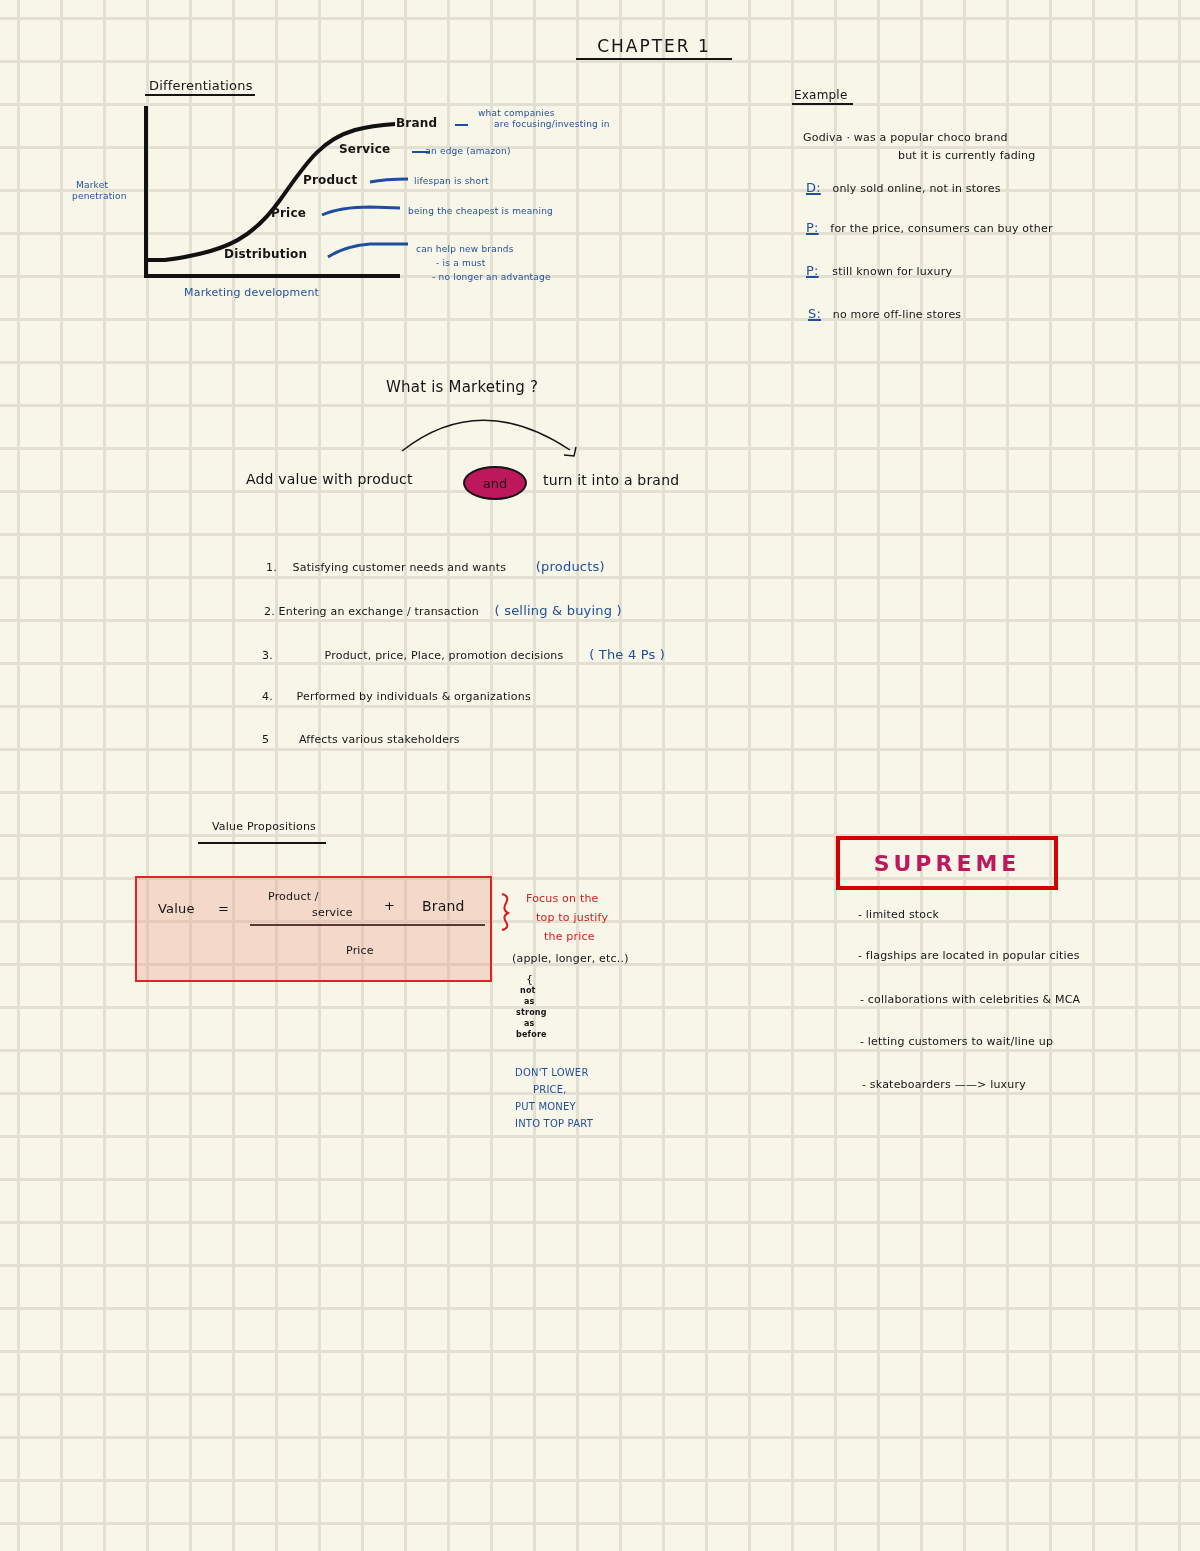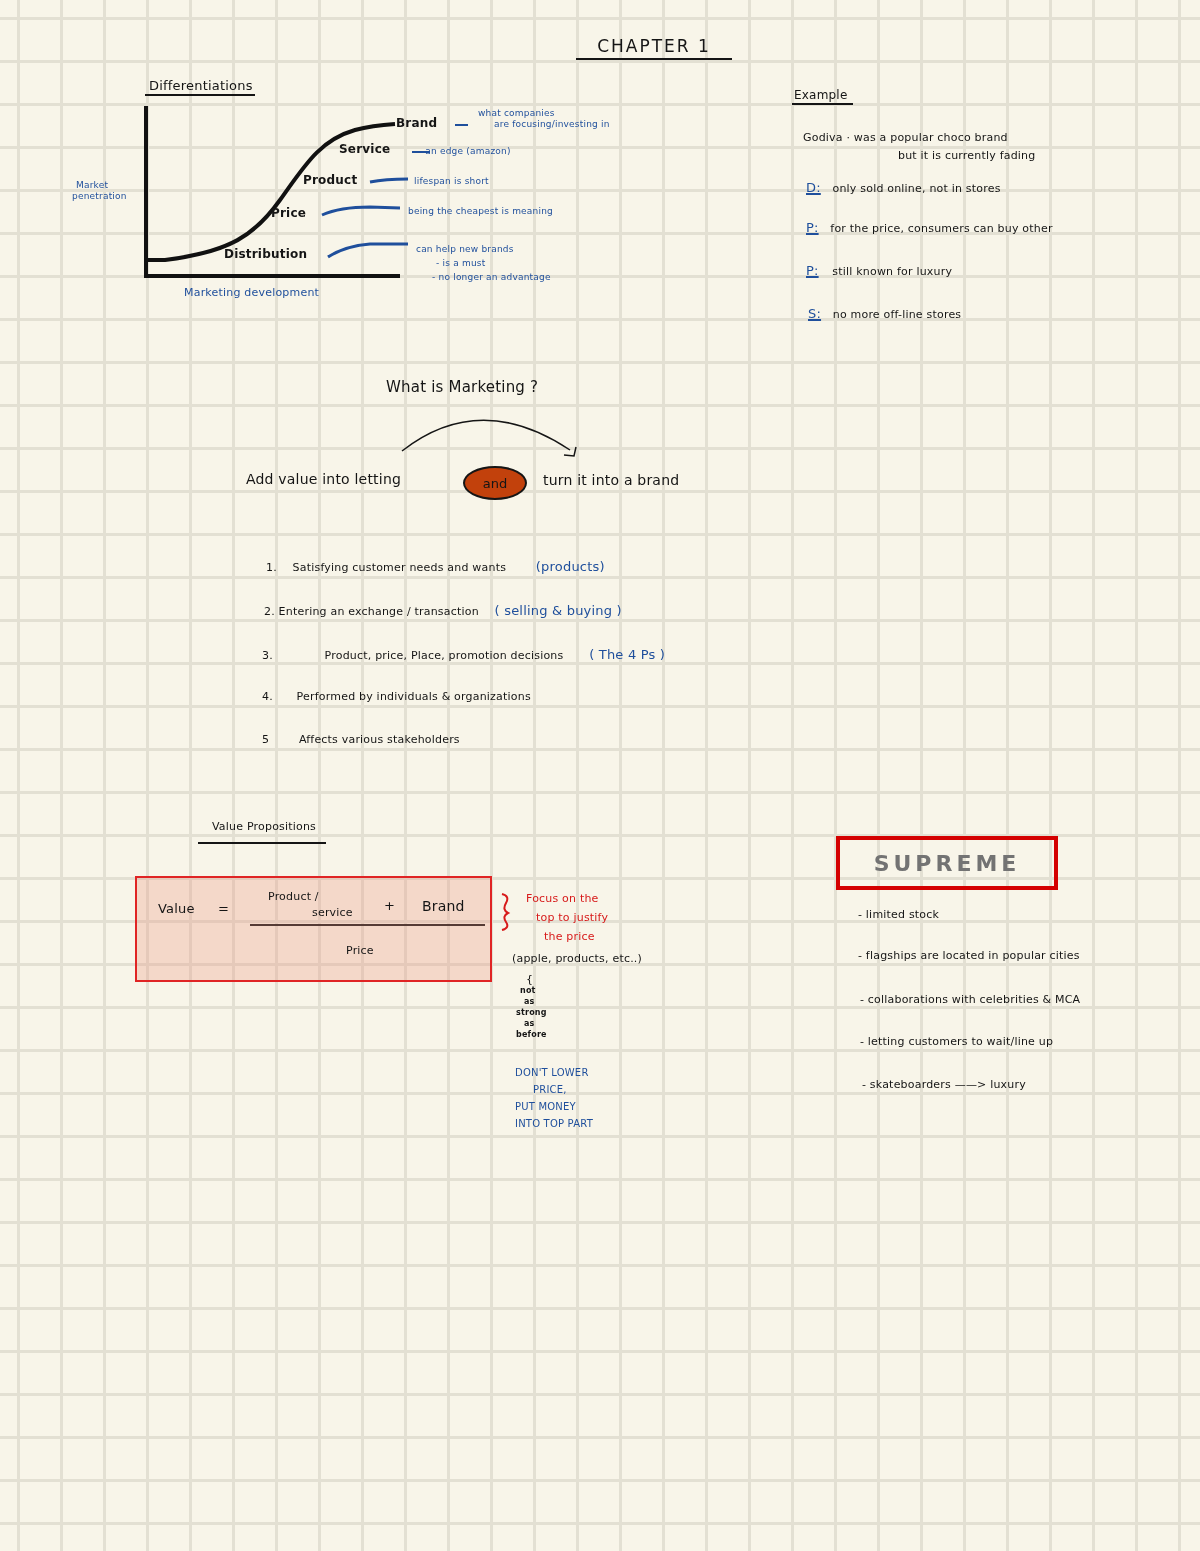--- a/index.html
+++ b/index.html
@@ -24,26 +24,26 @@
   svg.layer { position: absolute; left: 0; top: 0; pointer-events: none; }
   .eq-box {
     position: absolute; left: 135px; top: 876px; width: 353px; height: 102px;
     border: 2px solid #e02424; background: rgba(234, 150, 130, 0.30);
   }
   .supreme-box {
     position: absolute; left: 836px; top: 836px; width: 214px; height: 46px;
     border: 4px solid #d40000; display: flex; align-items: center; justify-content: center;
   }
   .supreme-text {
-    color: #737373; font-family: "DejaVu Sans", sans-serif; font-weight: bold;
+    color: #be185d; font-family: "DejaVu Sans", sans-serif; font-weight: bold;
     font-size: 22px; letter-spacing: 4px;
   }
   .and-oval {
     position: absolute; left: 463px; top: 466px; width: 60px; height: 30px;
-    border: 2px solid #151515; border-radius: 50%; background: #c2410c;
+    border: 2px solid #151515; border-radius: 50%; background: #be185d;
     display: flex; align-items: center; justify-content: center; font-size: 13px;
   }
   .pl { color: #1f4f9c; text-decoration: underline; text-decoration-thickness: 2px; font-size: 13px; }
 </style>
 </head>
 <body>
 
 <div class="abs hw" style="left:576px; top:36px; width:156px; text-align:center; font-size:17px; letter-spacing:2px; border-bottom:2px solid #151515; padding-bottom:2px;">CHAPTER 1</div>
 
 <div class="abs hw" style="left:145px; top:78px; font-size:13px; border-bottom:2px solid #151515; padding:0 2px 1px 4px;">Differentiations</div>
@@ -108,21 +108,21 @@
 <div class="abs hw hw-s" style="left:806px; top:263px;">
   <span class="pl">P:</span>
   <span style="margin-left:10px;">still known for luxury</span>
 </div>
 <div class="abs hw hw-s" style="left:808px; top:306px;">
   <span class="pl">S:</span>
   <span style="margin-left:8px;">no more off-line stores</span>
 </div>
 
 <div class="abs hw" style="left:386px; top:378px; font-size:15px;">What is Marketing ?</div>
-<div class="abs hw" style="left:246px; top:471px; font-size:14px;">Add value into letting</div>
+<div class="abs hw" style="left:246px; top:471px; font-size:14px;">Add value with product</div>
 <div class="and-oval">
   <span>and</span>
 </div>
 <div class="abs hw" style="left:543px; top:472px; font-size:14px;">turn it into a brand</div>
 
 <div class="abs hw hw-s" style="left:266px; top:559px;">
   <span>1.</span>
   <span style="margin-left:12px;">Satisfying customer needs and wants</span>
   <span class="blue" style="margin-left:26px; font-size:13px;">(products)</span>
 </div>
@@ -156,21 +156,21 @@
 </div>
 <div class="abs hw" style="left:384px; top:898px; font-size:13px;">+</div>
 <div class="abs hw" style="left:422px; top:898px; font-size:14px;">Brand</div>
 <div class="abs hw hw-s" style="left:346px; top:944px;">Price</div>
 
 <div class="abs hw hw-s red" style="left:526px; top:889px; line-height:19px;">
   <div>Focus on the</div>
   <div style="padding-left:10px;">top to justify</div>
   <div style="padding-left:18px;">the price</div>
 </div>
-<div class="abs hw hw-s" style="left:512px; top:952px;">(apple, products, etc..)</div>
+<div class="abs hw hw-s" style="left:512px; top:952px;">(apple, longer, etc..)</div>
 <div class="abs hw" style="left:516px; top:974px; font-size:8px; line-height:11px; font-weight:bold;">
   <div style="padding-left:10px; font-size:11px; font-weight:normal;">{</div>
   <div style="padding-left:4px;">not</div>
   <div style="padding-left:8px;">as</div>
   <div>strong</div>
   <div style="padding-left:8px;">as</div>
   <div>before</div>
 </div>
 <div class="abs hw blue" style="left:515px; top:1064px; font-size:10px; line-height:17px;">
   <div>DON'T LOWER</div>

